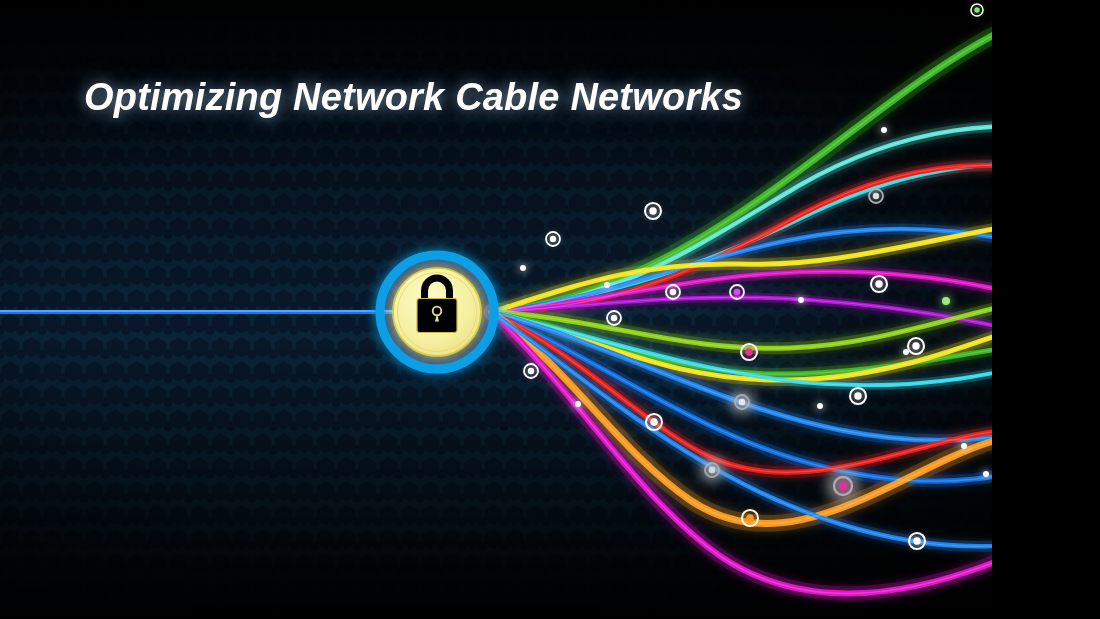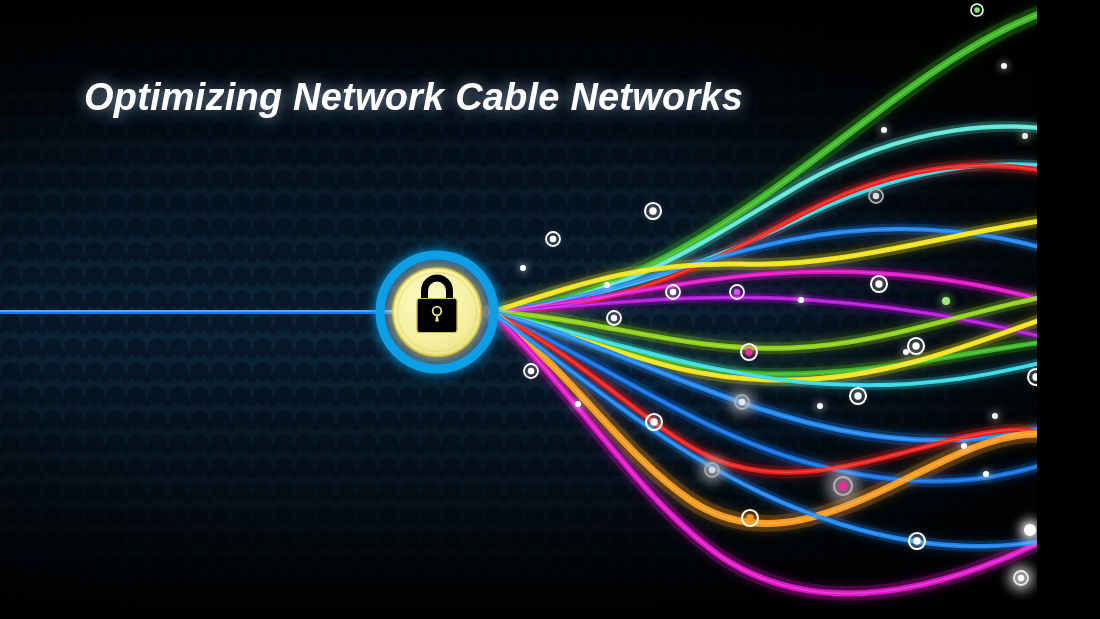--- a/index.html
+++ b/index.html
@@ -10,21 +10,20 @@
   }
   body {
     font-family: "Liberation Sans", sans-serif;
   }
   #stage {
     position: relative;
     width: 992px;
     height: 619px;
     overflow: hidden;
     background: #000000;
-    padding-left: 45px;
   }
   #stage svg.layer {
     position: absolute;
     left: 0;
     top: 0;
     width: 1100px;
     height: 619px;
     display: block;
   }
   #title {

